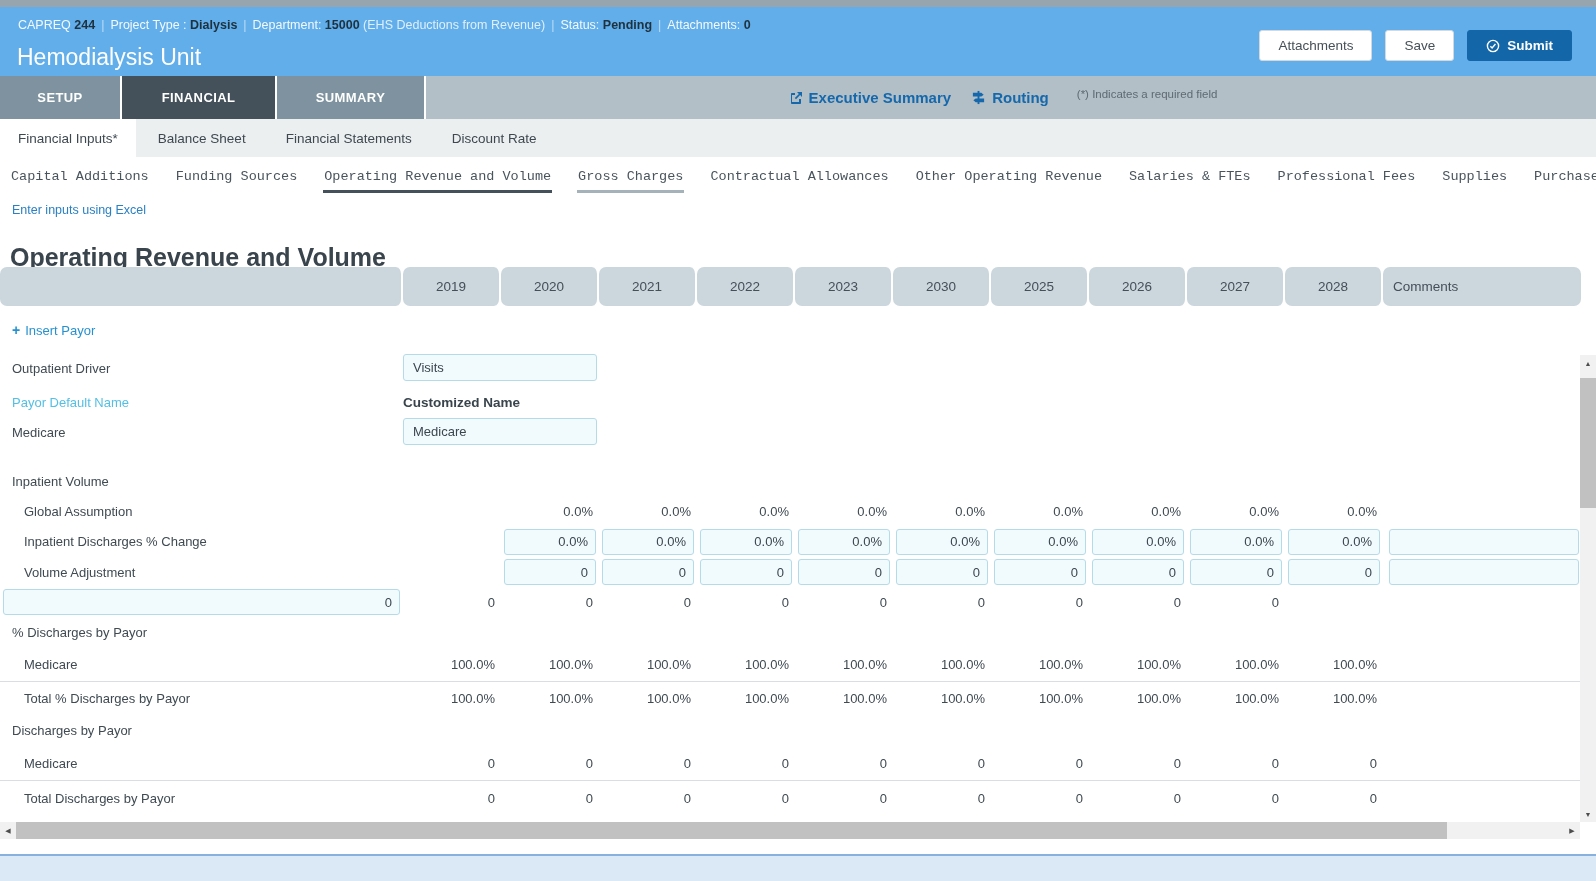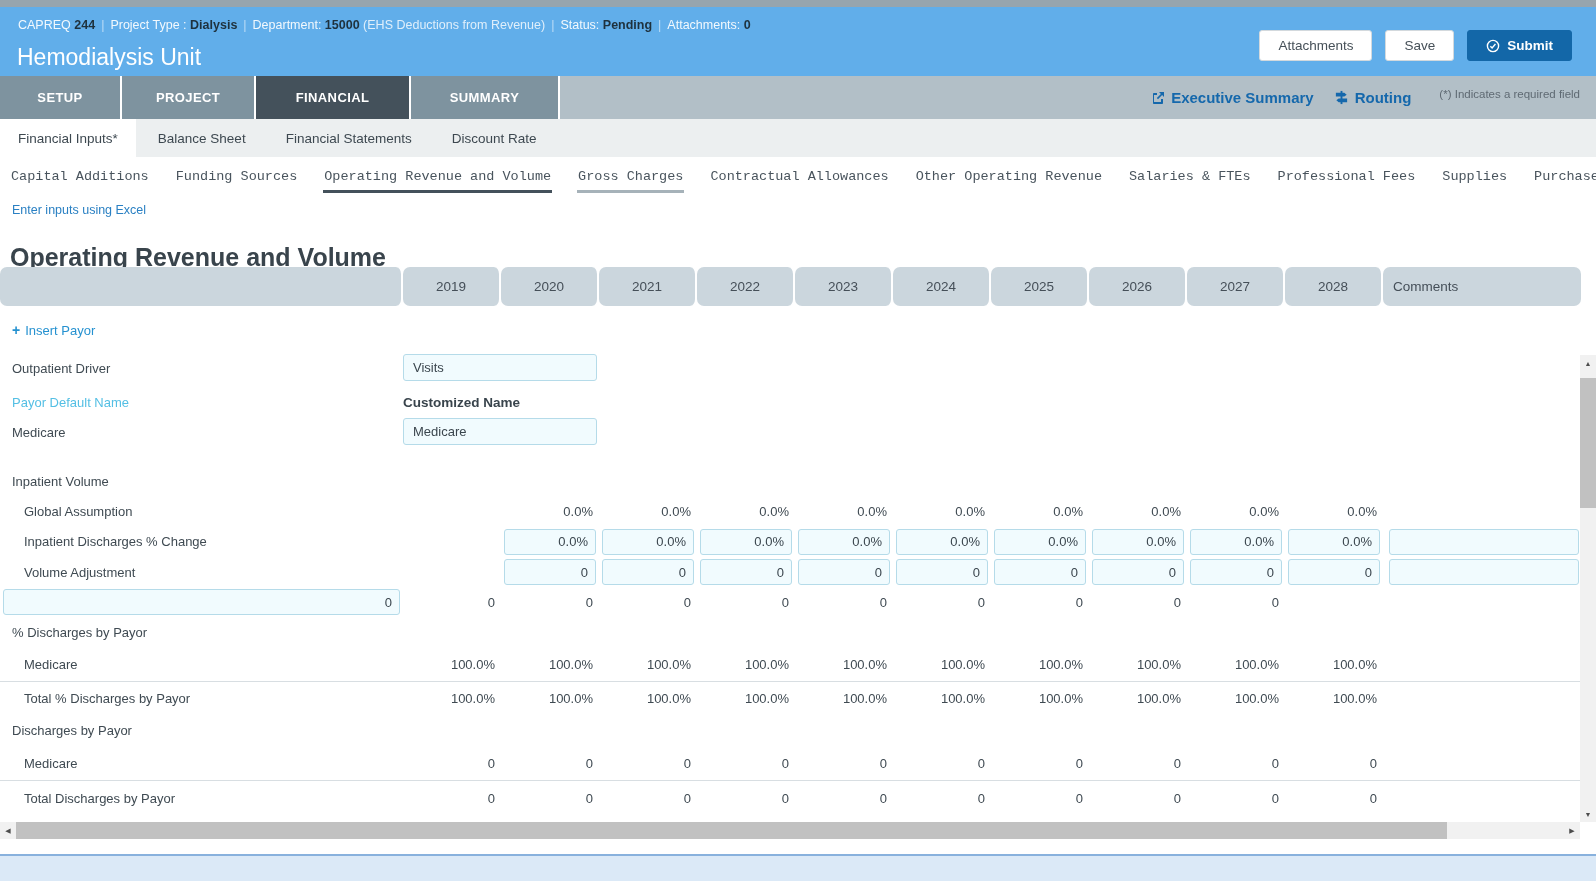--- a/index.html
+++ b/index.html
@@ -19,21 +19,21 @@
   .btn{box-sizing:border-box;height:31px;background:#fff;border:1px solid #d3d9dd;border-radius:3px;
        font-family:"Liberation Sans",sans-serif;font-size:13.5px;color:#465058;padding:0 18px;cursor:pointer;}
   .btn.submit{background:#1367a8;border-color:#1367a8;color:#fff;font-weight:700;display:flex;align-items:center;gap:7px;}
 
   
   .tab-bar{position:absolute;left:0;top:76px;width:100%;height:43px;background:#fff;display:flex;}
   .tabs{display:flex;}
   .tab{height:100%;margin-right:2px;display:flex;align-items:center;justify-content:center;
        background:#7e939f;color:#fff;font-size:13px;font-weight:700;letter-spacing:.4px;cursor:pointer;}
   .tab.active{background:#44515b;}
-  .tab-fill{flex:1;background:#b2bfc7;display:flex;align-items:center;justify-content:flex-end;padding-right:16px;gap:20px;}
+  .tab-fill{flex:1;background:#b2bfc7;display:flex;align-items:center;justify-content:center;padding-right:16px;gap:20px;}
   .hlink{display:flex;align-items:center;gap:6px;color:#1568ac;font-size:15px;font-weight:700;cursor:pointer;text-decoration:none;}
   .req-note{color:#5f6a73;font-size:11.5px;margin-left:8px;transform:translateY(-4px);}
 
   
   .subtab-bar{position:absolute;left:0;top:119px;width:100%;height:38px;background:#eceff0;display:flex;}
   .subtab{display:flex;align-items:center;padding:0 18px;font-size:13.5px;color:#3d4850;cursor:pointer;margin-right:4px;}
   .subtab.active{background:#fff;}
 
   
   .section-bar{position:absolute;left:0;top:157px;width:100%;height:39px;background:#fff;display:flex;align-items:center;}
@@ -117,21 +117,20 @@
           <path d="M5 8.2l2 2 3.8-4.4" fill="none" stroke="#fff" stroke-width="1.6"></path>
         </svg>
         <span>Submit</span>
       </button>
     </div>
   </div>
 
   <div class="tab-bar">
     <div class="tabs" id="main-tabs">
         <div class="tab" style="width: 120px;">SETUP</div>
-        <div class="tab" style="width: 132px;">PROJECT</div>
         <div class="tab active" style="width: 153px;">FINANCIAL</div>
         <div class="tab" style="width: 147px;">SUMMARY</div>
       </div>
     <div class="tab-fill">
       <a class="hlink">
         <svg width="14" height="14" viewBox="0 0 14 14" fill="currentColor">
           <path d="M6 2v2H3v7h7V8h2v4.2c0 .5-.4.8-.8.8H2.8c-.5 0-.8-.3-.8-.8V2.8c0-.5.3-.8.8-.8H6z"></path>
           <path d="M13 1v5l-1.9-1.9L7 8.2 5.8 7l4.1-4.1L8 1h5z"></path>
         </svg>
         <span>Executive Summary</span>
@@ -176,21 +175,21 @@
   <a class="excel-link">Enter inputs using Excel</a>
   <h1 class="page-title">Operating Revenue and Volume</h1>
 
   <div class="gridw gcols grid-header" id="grid-header">
       <div class="hcell"></div>
       <div class="hcell">2019</div>
       <div class="hcell">2020</div>
       <div class="hcell">2021</div>
       <div class="hcell">2022</div>
       <div class="hcell">2023</div>
-      <div class="hcell">2024</div>
+      <div class="hcell">2030</div>
       <div class="hcell">2025</div>
       <div class="hcell">2026</div>
       <div class="hcell">2027</div>
       <div class="hcell">2028</div>
       <div class="hcell comments">Comments</div>
     </div>
 
   <div class="form-area">
     <a class="insert-payor"><span class="plus">+</span><span>Insert Payor</span></a>
     <div class="flabel" style="left:12px;top:55px;">Outpatient Driver</div>

